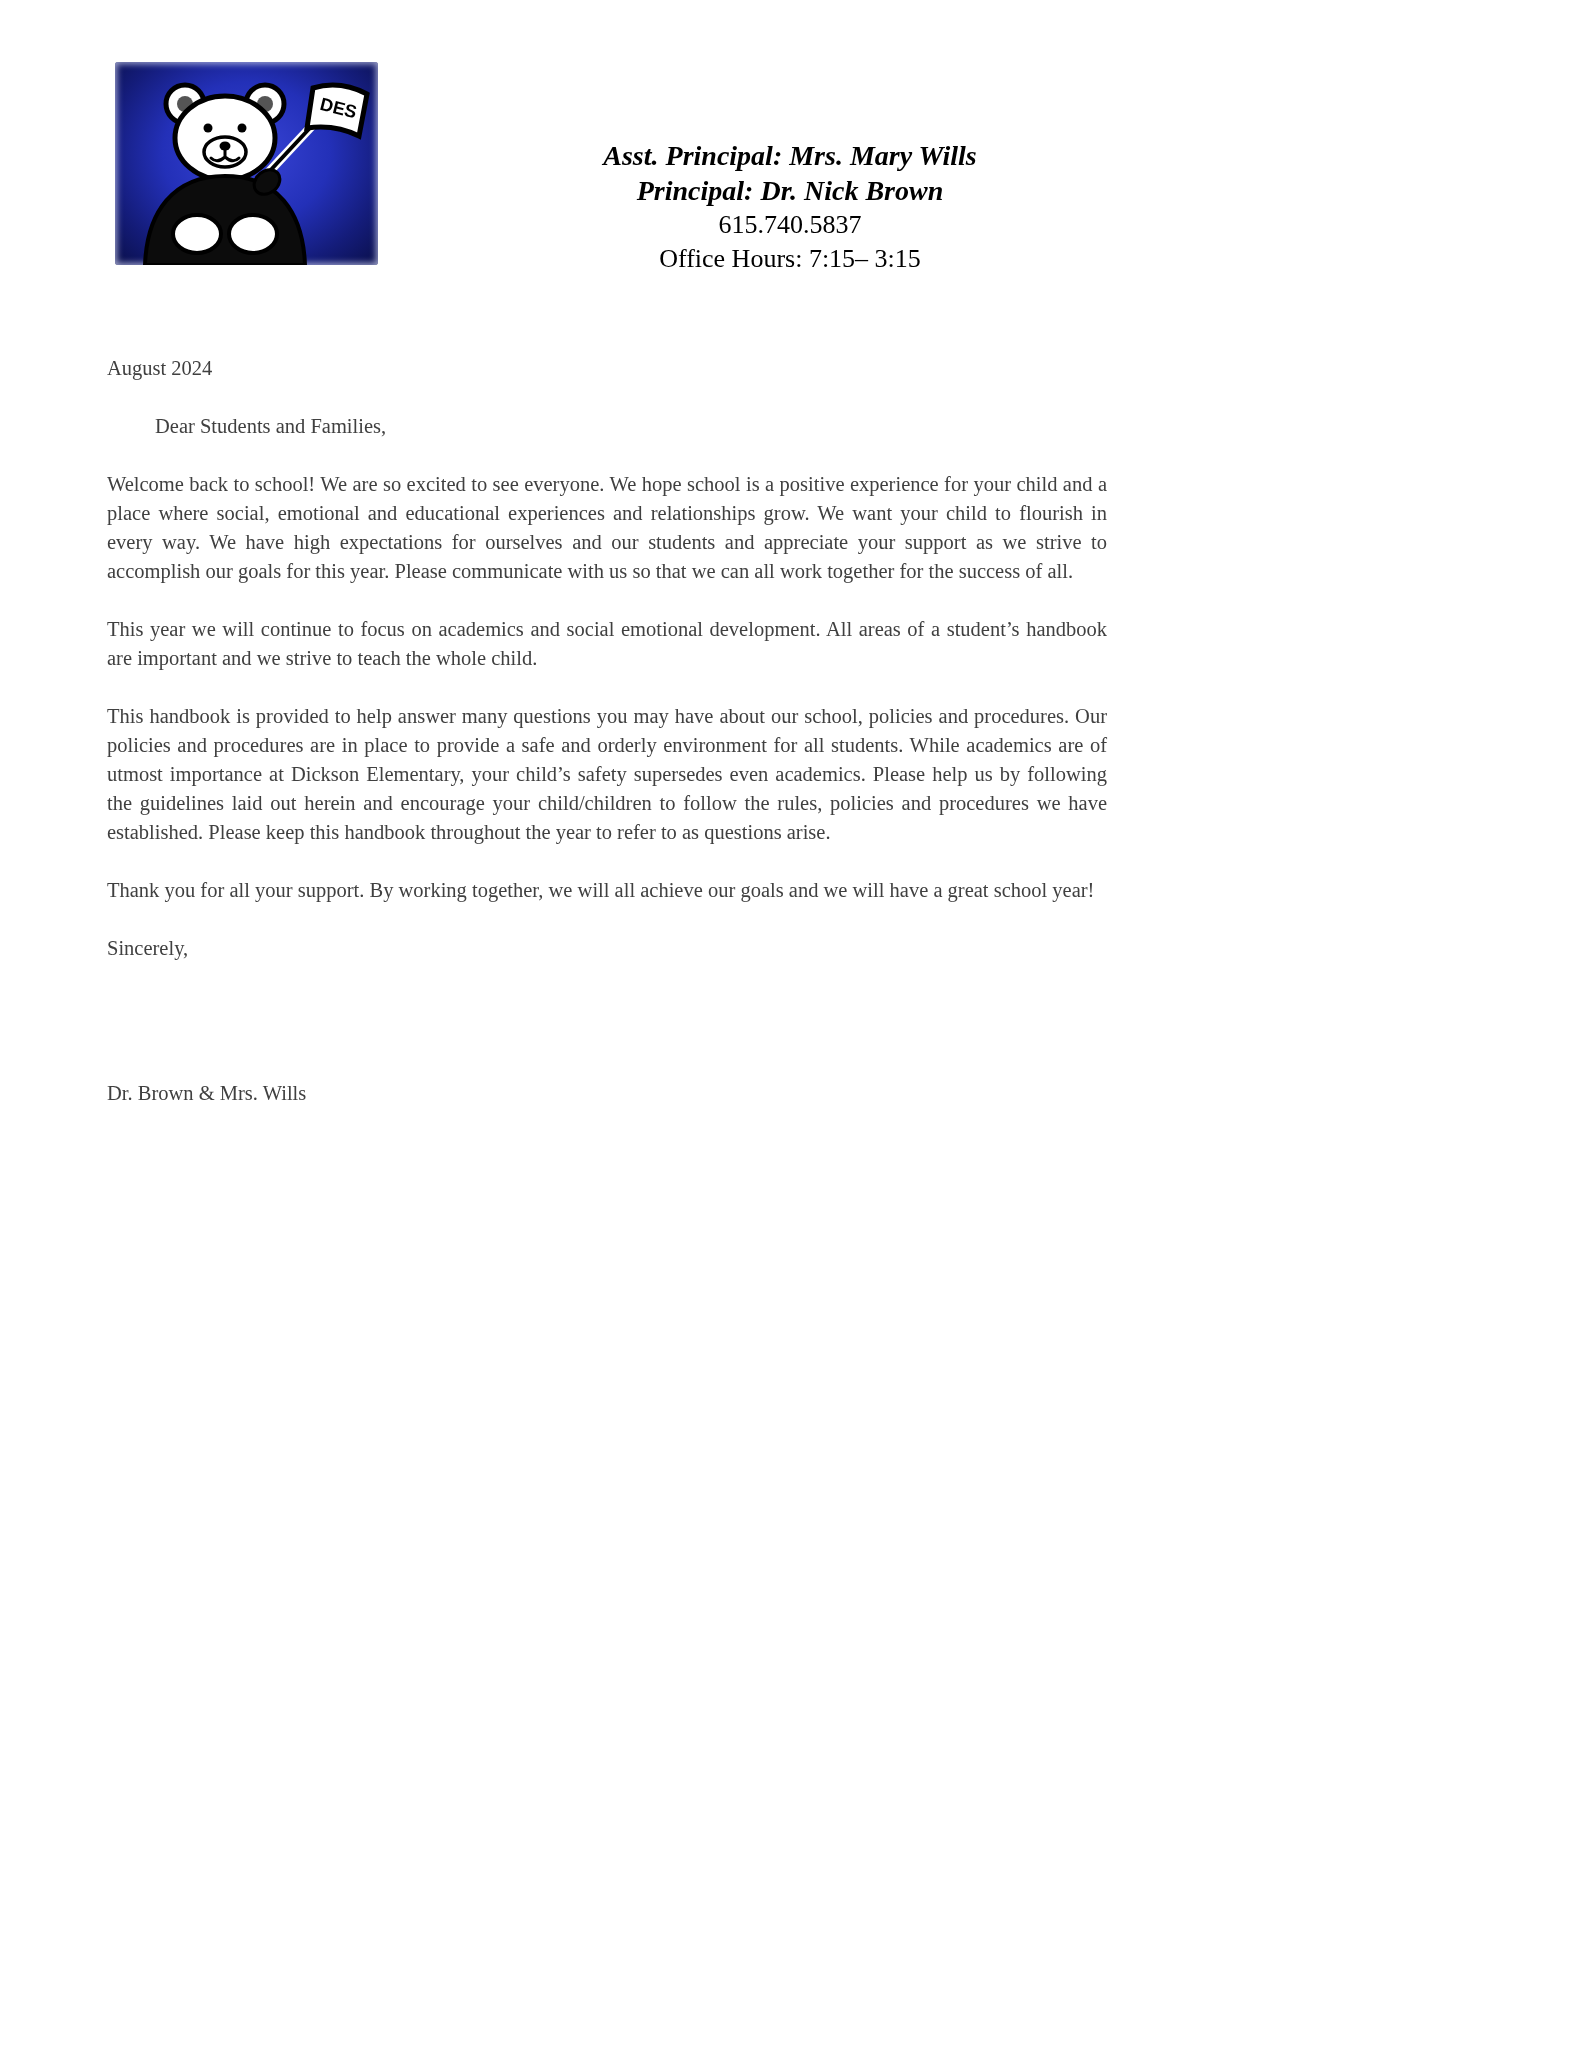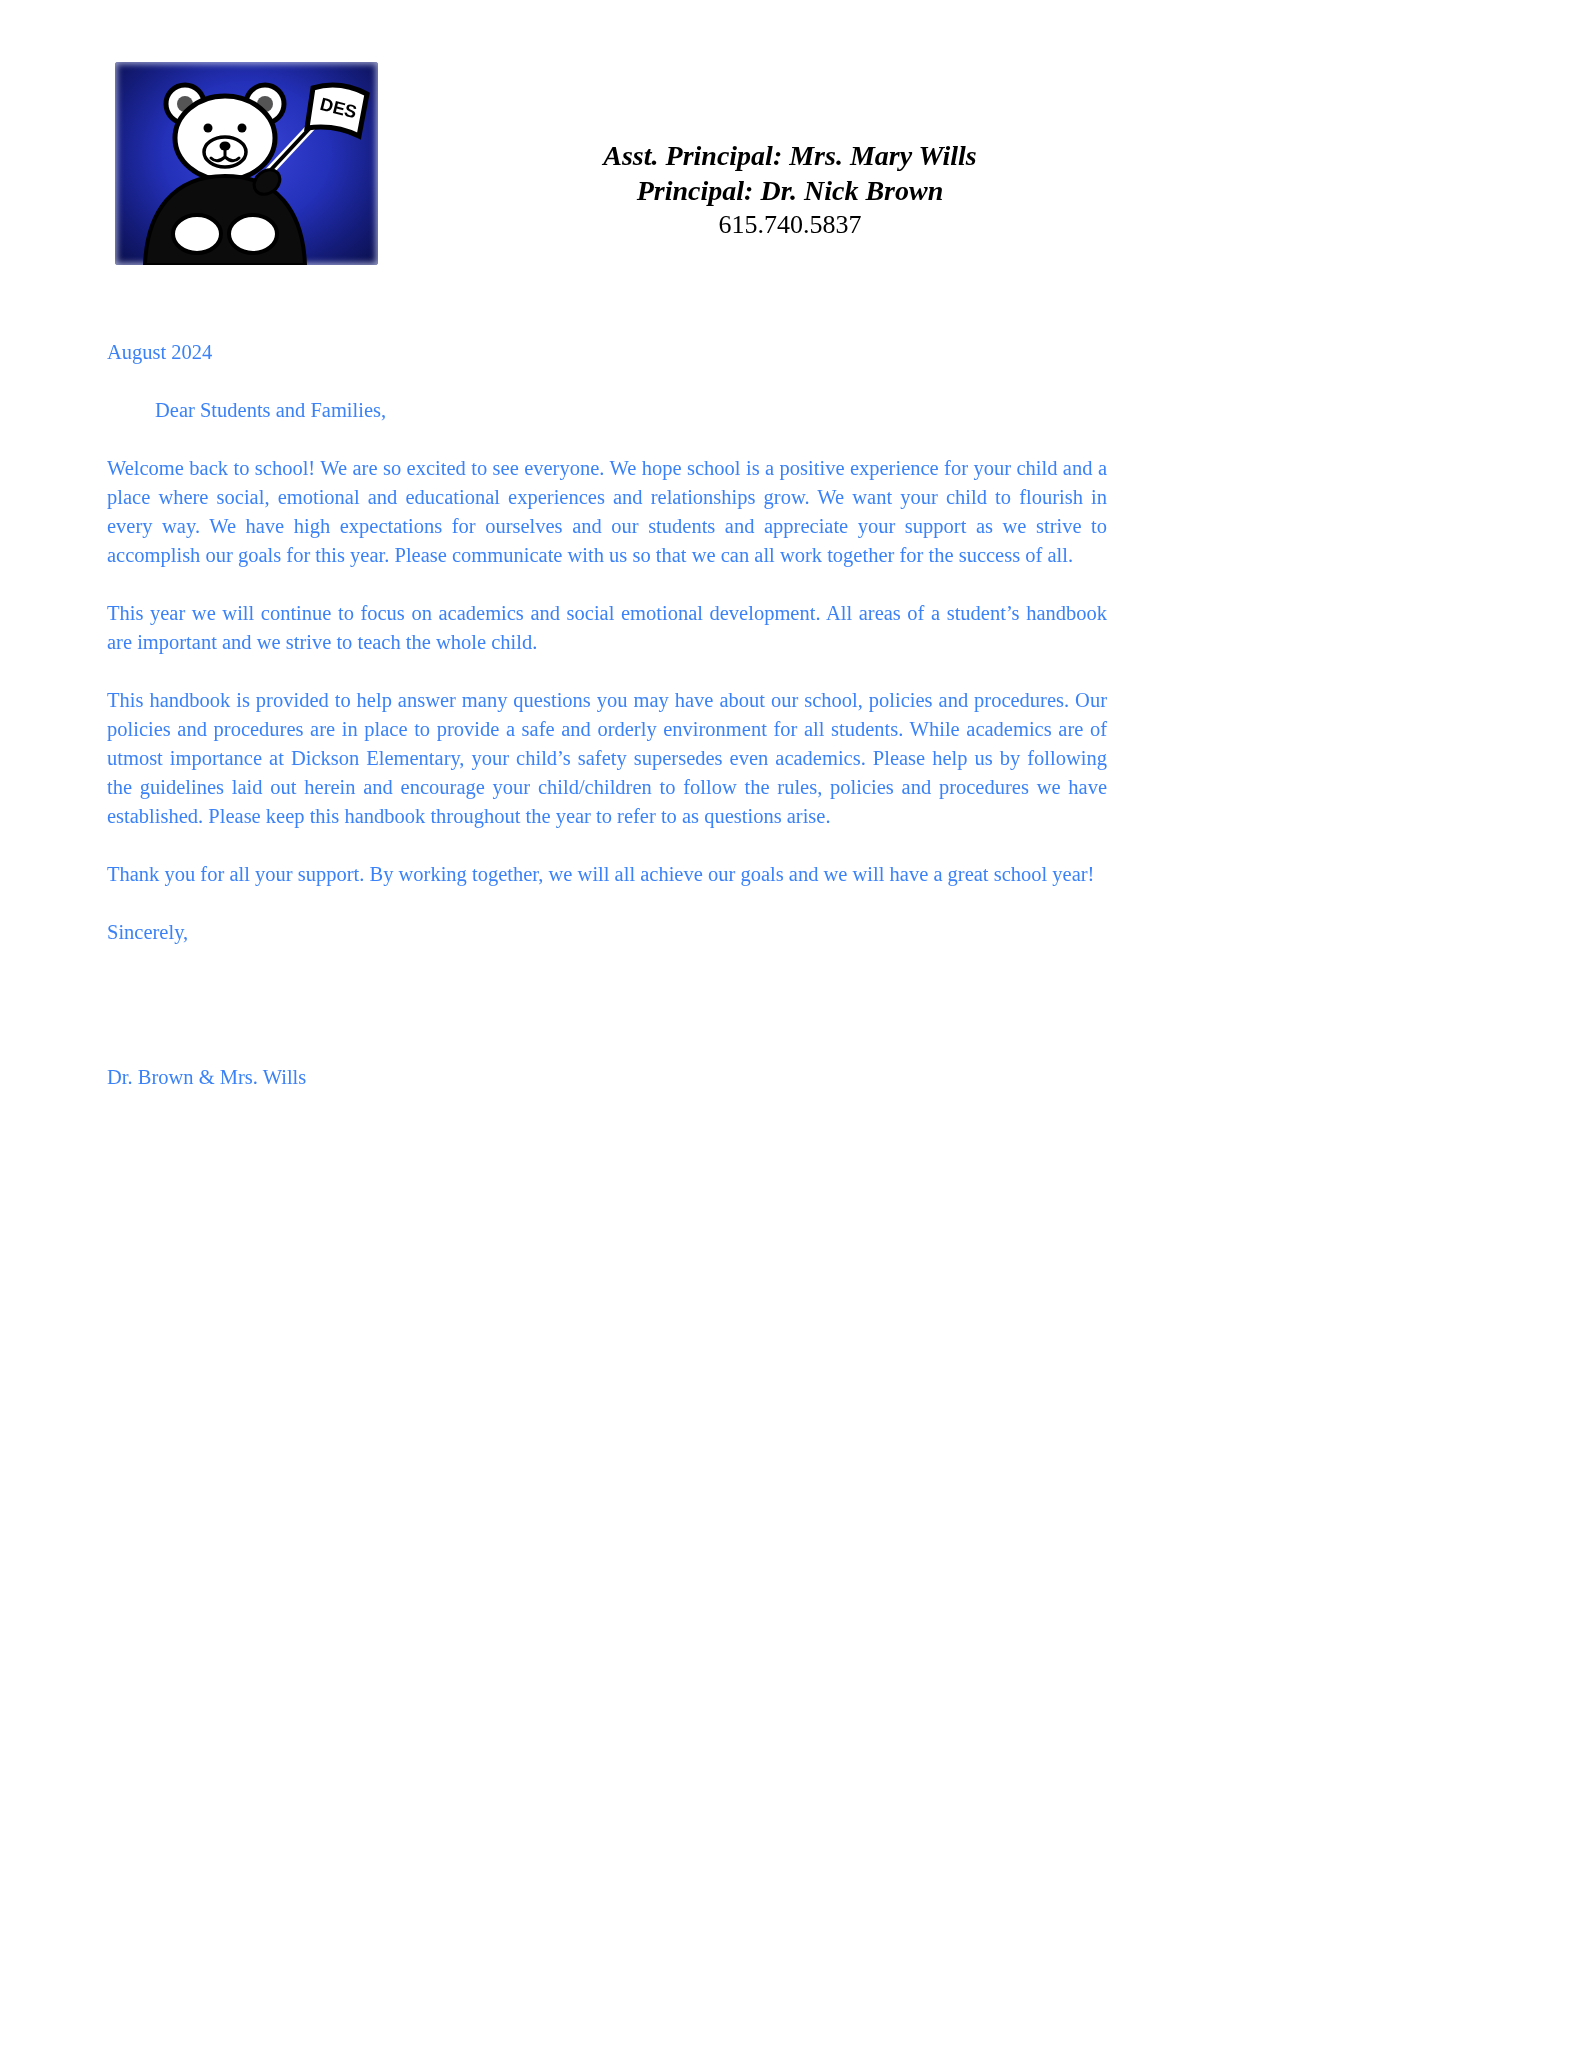--- a/index.html
+++ b/index.html
@@ -53,25 +53,25 @@
   }
   .plain-line {
     font-size: 26px;
     line-height: 1.3;
   }
 
   
   .letter {
     position: absolute;
     left: 107px;
-    top: 338px;
+    top: 354px;
     width: 1000px;
     font-size: 20.5px;
     line-height: 29px;
-    color: #3b82f6;
+    color: #404040;
   }
   .letter .date { margin-bottom: 29px; }
   .letter .salutation { margin-bottom: 29px; margin-left: 48px; }
   .letter p.body-para {
     text-align: justify;
     margin-bottom: 29px;
   }
   .letter .closing { margin-bottom: 11px; }
   .letter .signature { margin-top: 116px; }
 </style>
@@ -109,20 +109,21 @@
 
       <ellipse cx="82" cy="172" rx="24" ry="19" fill="#ffffff" stroke="#000" stroke-width="4"></ellipse>
       <ellipse cx="138" cy="172" rx="24" ry="19" fill="#ffffff" stroke="#000" stroke-width="4"></ellipse>
     </svg>
   </div>
 
   <div class="header-text">
     <div class="principal-line">Asst. Principal: Mrs. Mary Wills</div>
     <div class="principal-line">Principal: Dr. Nick Brown</div>
     <div class="plain-line">615.740.5837</div>
+    <div class="plain-line">Office Hours: 7:15– 3:15</div>
   </div>
 
   <div class="letter">
     <div class="date">August 2024</div>
     <div class="salutation">Dear Students and Families,</div>
 
     <p class="body-para">Welcome back to school! We are so excited to see everyone.  We  hope school is a positive experience for your child and a place where social, emotional and educational experiences and relationships grow.  We want your child to flourish in every way.  We have high expectations for ourselves and our students and appreciate your support as we strive to accomplish our goals for this year.  Please communicate with us so that we can all work together for the success of all.</p>
     <p class="body-para">This year we will continue to focus on academics and social emotional development.  All areas of a student’s handbook are important and we strive to teach the whole child.</p>
     <p class="body-para">This handbook is provided to help answer many questions you may have about our school, policies and procedures.  Our policies and procedures are in place to provide a safe and orderly environment for all students.   While academics are of utmost importance at Dickson Elementary, your child’s safety supersedes even academics. Please help us by following the guidelines laid out herein and encourage your child/children to follow the rules, policies and procedures we have established.  Please keep this handbook throughout the year to refer to as questions arise.</p>
     <p class="body-para">Thank you for all your support.  By working together, we will all achieve our goals and we will have a great school year!</p>

